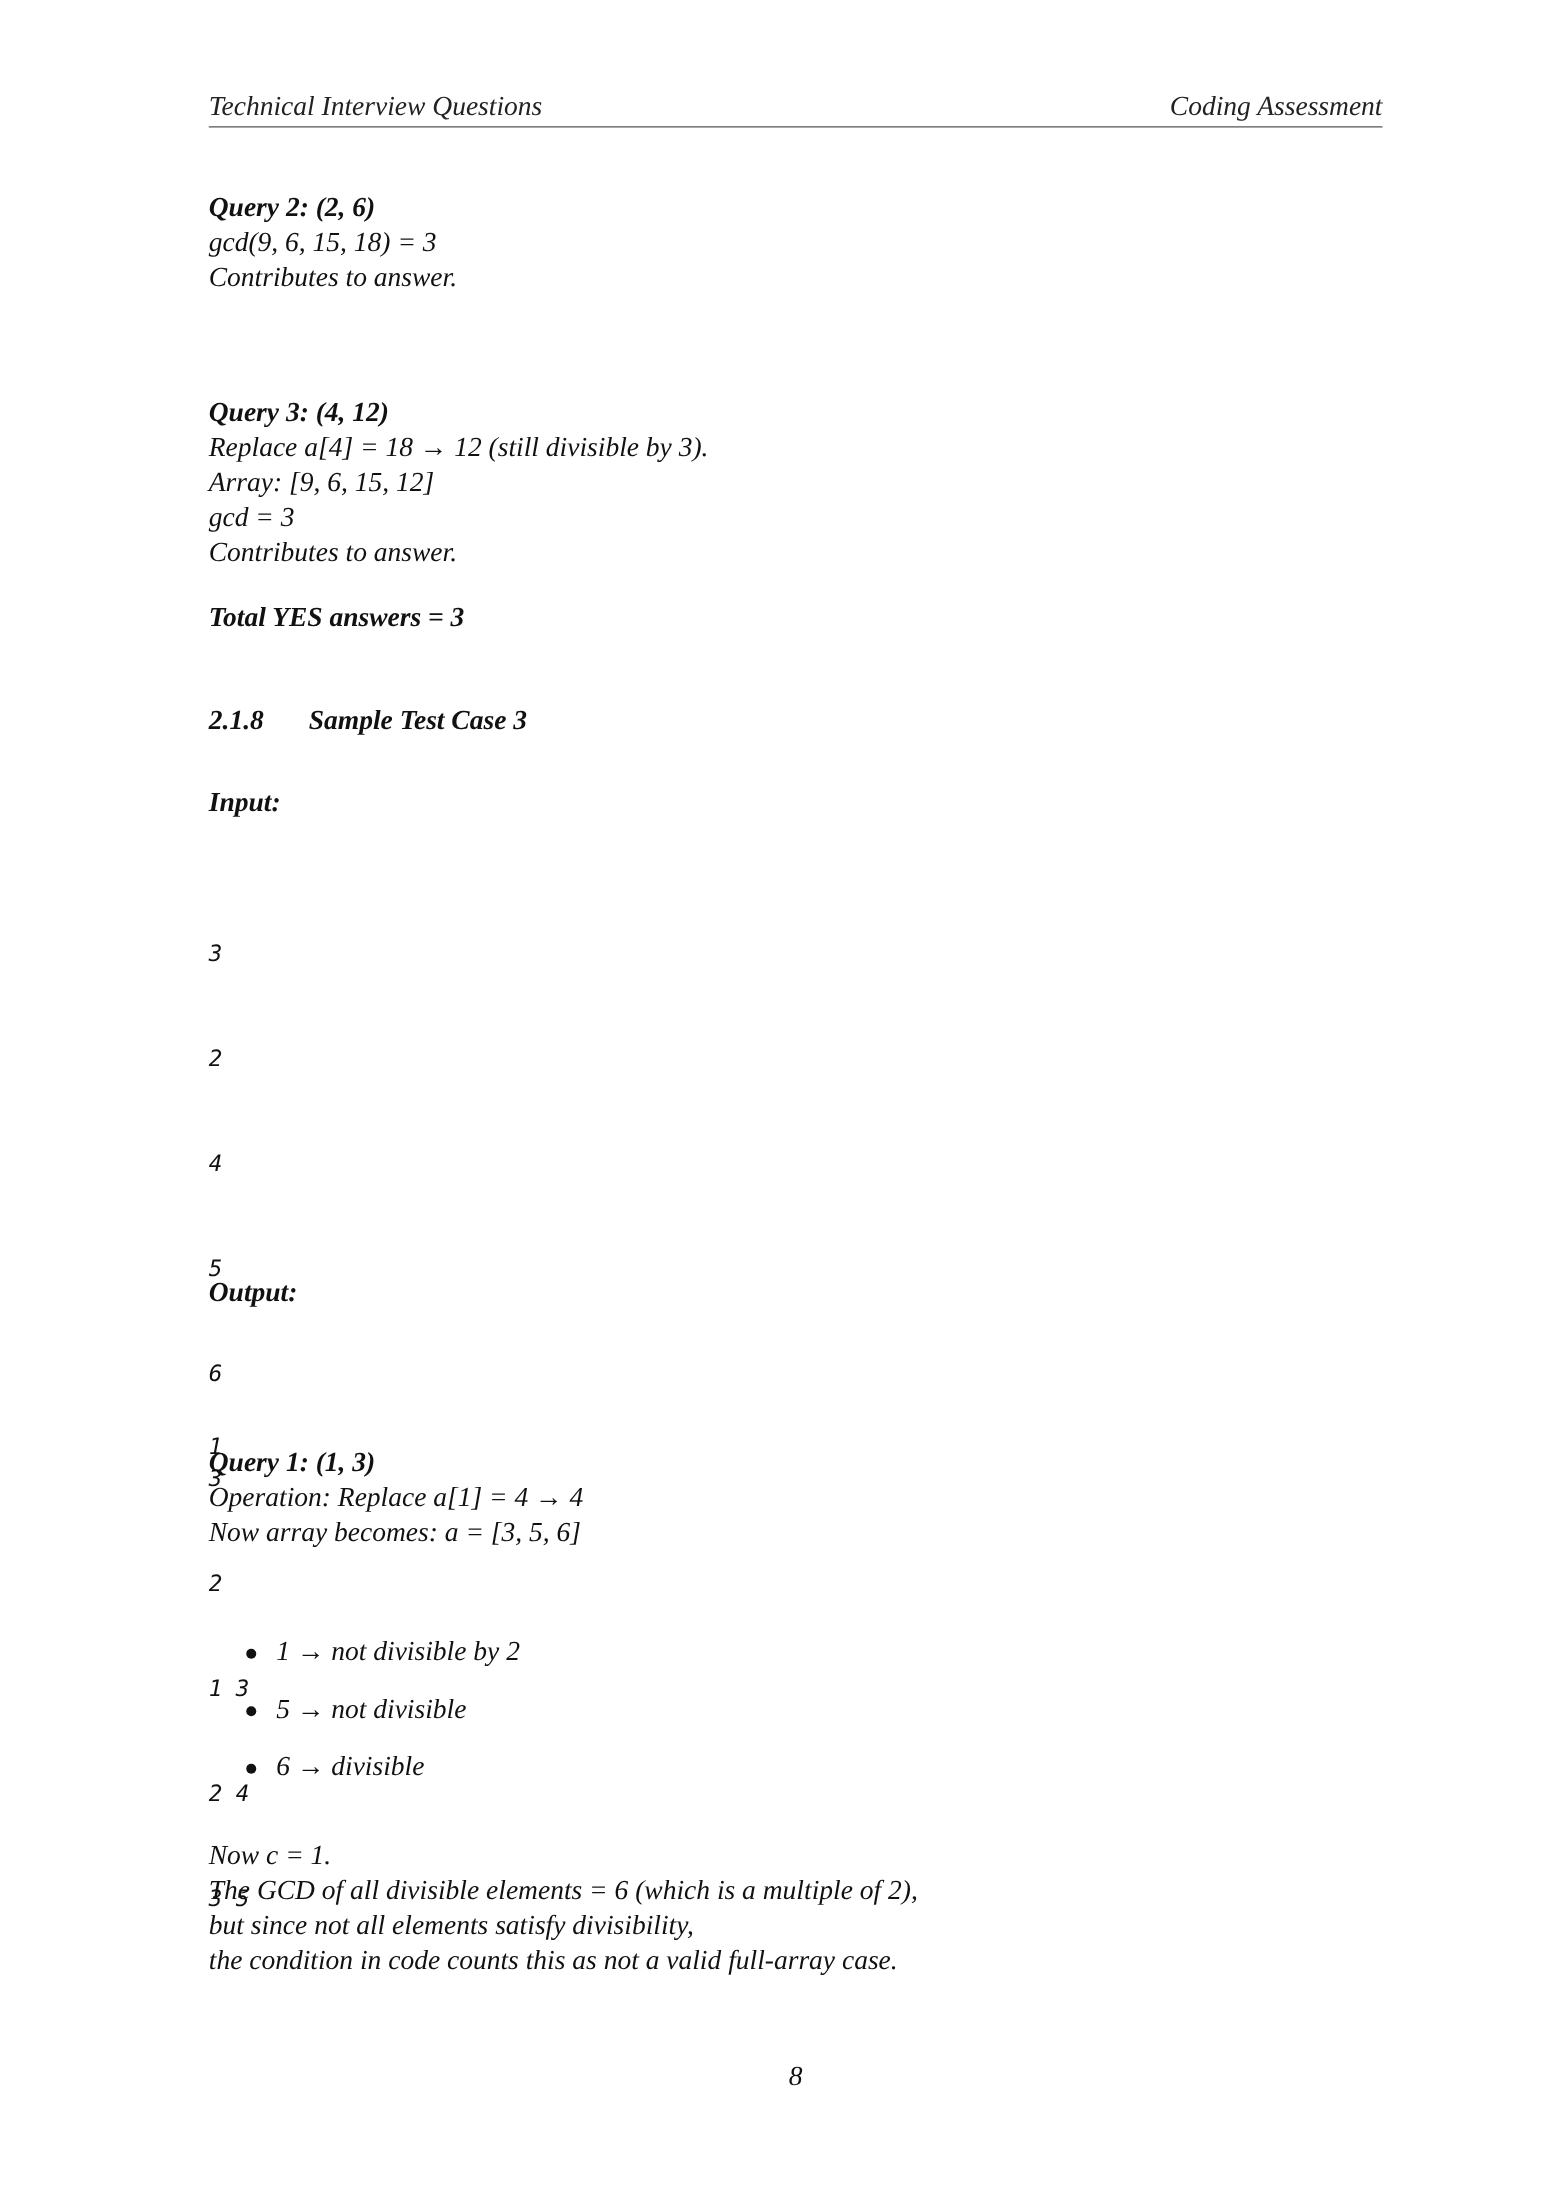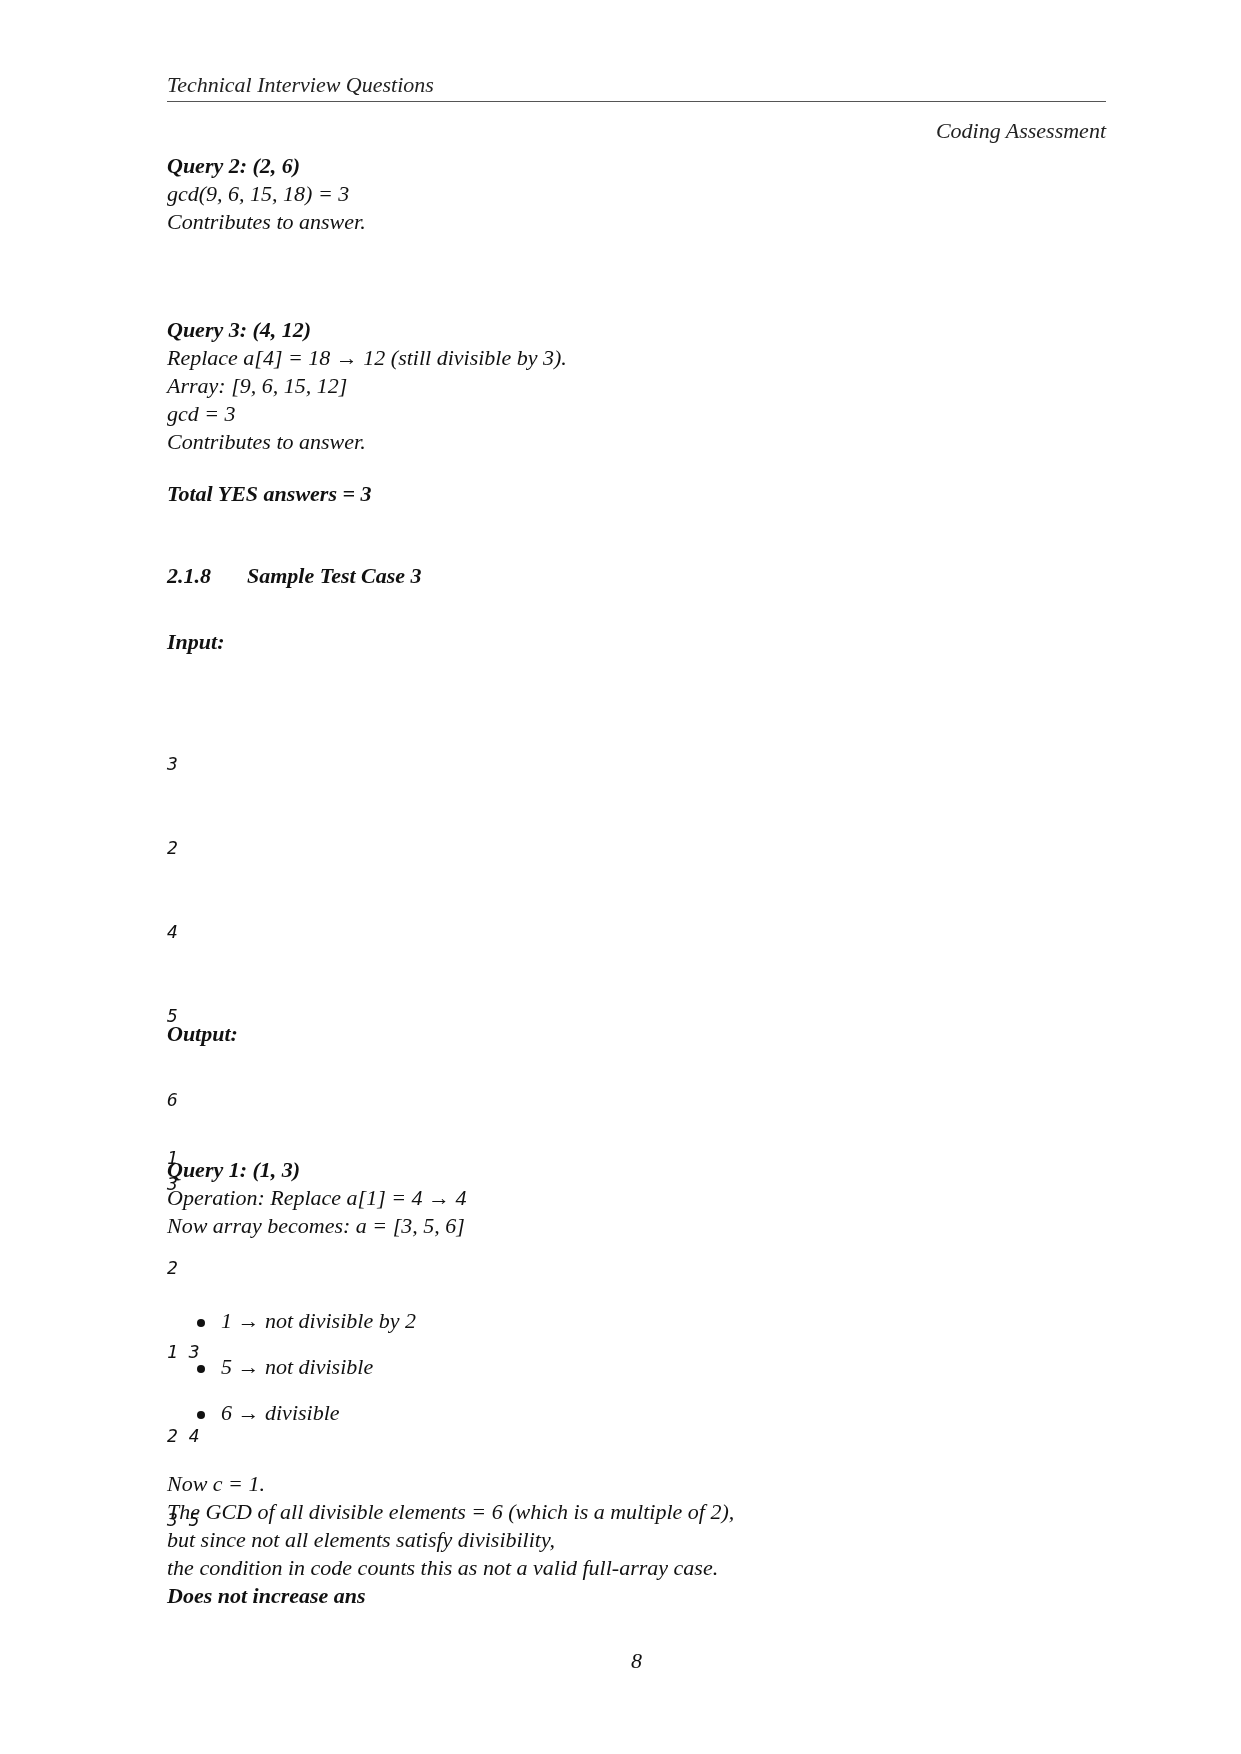--- a/index.html
+++ b/index.html
@@ -1,21 +1,21 @@
 <!DOCTYPE html>
 <html><head>
 <meta charset="utf-8">
 <style>
   html, body { margin:0; padding:0; background:#ffffff; }
   body { width:1241px; height:1754px; position:relative; overflow:hidden;
          font-family:"DejaVu Serif","Liberation Serif",serif; color:#111; }
   .page { position:absolute; left:16px; top:0; width:1241px; height:1262px;font-style:italic; }
   .hdr { position:absolute; top:72px; font-family:"Liberation Serif",serif; font-size:22px; color:#222; }
   .hdr-left { left:151px; }
-  .hdr-right { right:151px;margin-top:46px; }
+  .hdr-right { right:151px; }
   .rule { position:absolute; left:151px; right:151px; top:101px; height:0; border-top:1.5px solid #555; }
   .block { position:absolute; left:151px; font-family:"Liberation Serif",serif; font-size:22px; line-height:28px; }
   .line { white-space:pre; }
   .b { font-weight:bold; }
   .h3 { font-weight:bold; font-size:22px; }
   .h3 .num { display:inline-block; width:80px; }
   .code { position:absolute; left:151px; font-family:"DejaVu Sans Mono","Liberation Mono",monospace; font-size:18px; line-height:28px; white-space:pre; }
   .bullets { position:absolute; left:151px; font-family:"Liberation Serif",serif; font-size:22px; }
   .bullet { position:absolute; left:30px; white-space:pre; }
   .bullet .dot { position:absolute; left:0; top:11px; width:8px; height:8px; border-radius:50%; background:#111; }
@@ -91,17 +91,16 @@
       <span class="dot"></span>
       <span class="txt">6 → divisible</span>
     </div>
   </div>
 
   <div class="block" style="top:1470px;">
     <div class="line">Now c = 1.</div>
     <div class="line">The GCD of all divisible elements = 6 (which is a multiple of 2),</div>
     <div class="line">but since not all elements satisfy divisibility,</div>
     <div class="line">the condition in code counts this as not a valid full-array case.</div>
-    <div class="line b">Does not increase ans</div>
   </div>
 
   <div class="pagenum">8</div>
 </div>
 
 </body></html>

